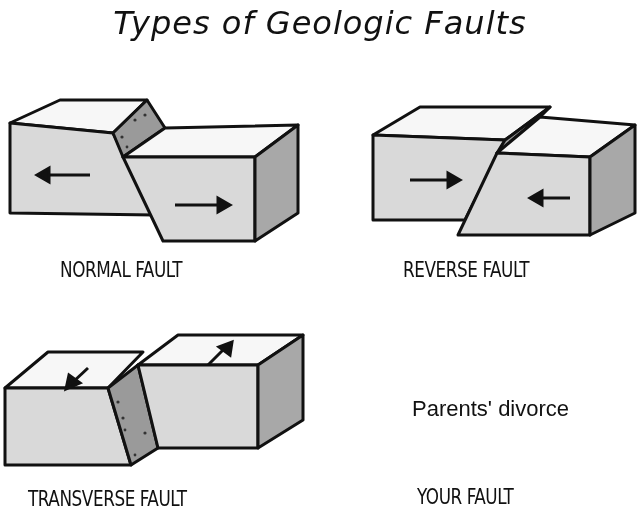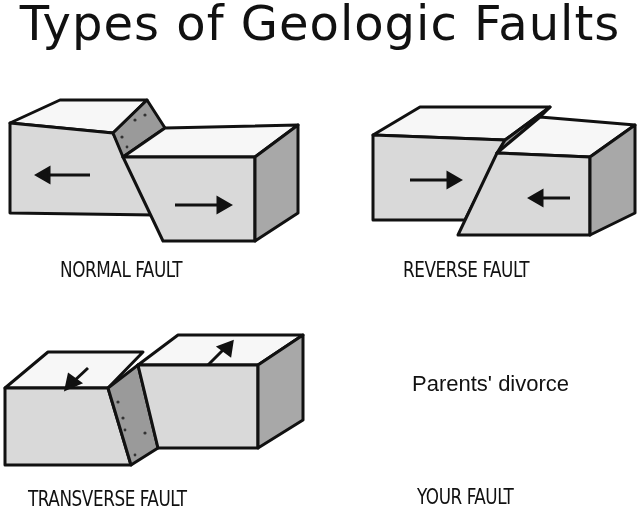--- a/index.html
+++ b/index.html
@@ -1,19 +1,19 @@
 <!DOCTYPE html>
 <html><head>
 <meta charset="utf-8">
 <style>
   html, body { margin: 0; padding: 0; background: #fff; }
   body { width: 640px; height: 515px; position: relative; overflow: hidden; font-family: "DejaVu Sans", sans-serif; color: #111; }
-  .title { position: absolute; left: 0; top: 0; width: 640px; text-align: center; font-size: 48px; line-height: 46px; font-family: "DejaVu Sans", sans-serif; letter-spacing: 1px; }
+  .title { position: absolute; left: 0; top: 0; width: 640px; text-align: center; font-size: 32px; line-height: 46px; font-family: "DejaVu Sans", sans-serif; letter-spacing: 1px; font-style: italic; }
   .caption { position: absolute; font-family: "DejaVu Sans Condensed", "DejaVu Sans", sans-serif; font-size: 22px; letter-spacing: -0.5px; transform: scaleX(0.85); transform-origin: left top; }
-  .plain { position: absolute; font-family: "Liberation Sans", sans-serif; font-size: 22px; }
+  .plain { position: absolute; font-family: "Liberation Sans", sans-serif; font-size: 22px; margin-top: 25px; }
   svg { position: absolute; overflow: visible; }
 </style>
 </head>
 <body>
 
 <div class="title">Types of Geologic Faults</div>
 
 <svg width="300" height="130" style="left:5px;top:95px" viewBox="0 0 300 130">
   <g stroke="#111" stroke-width="3" stroke-linejoin="round">
 

